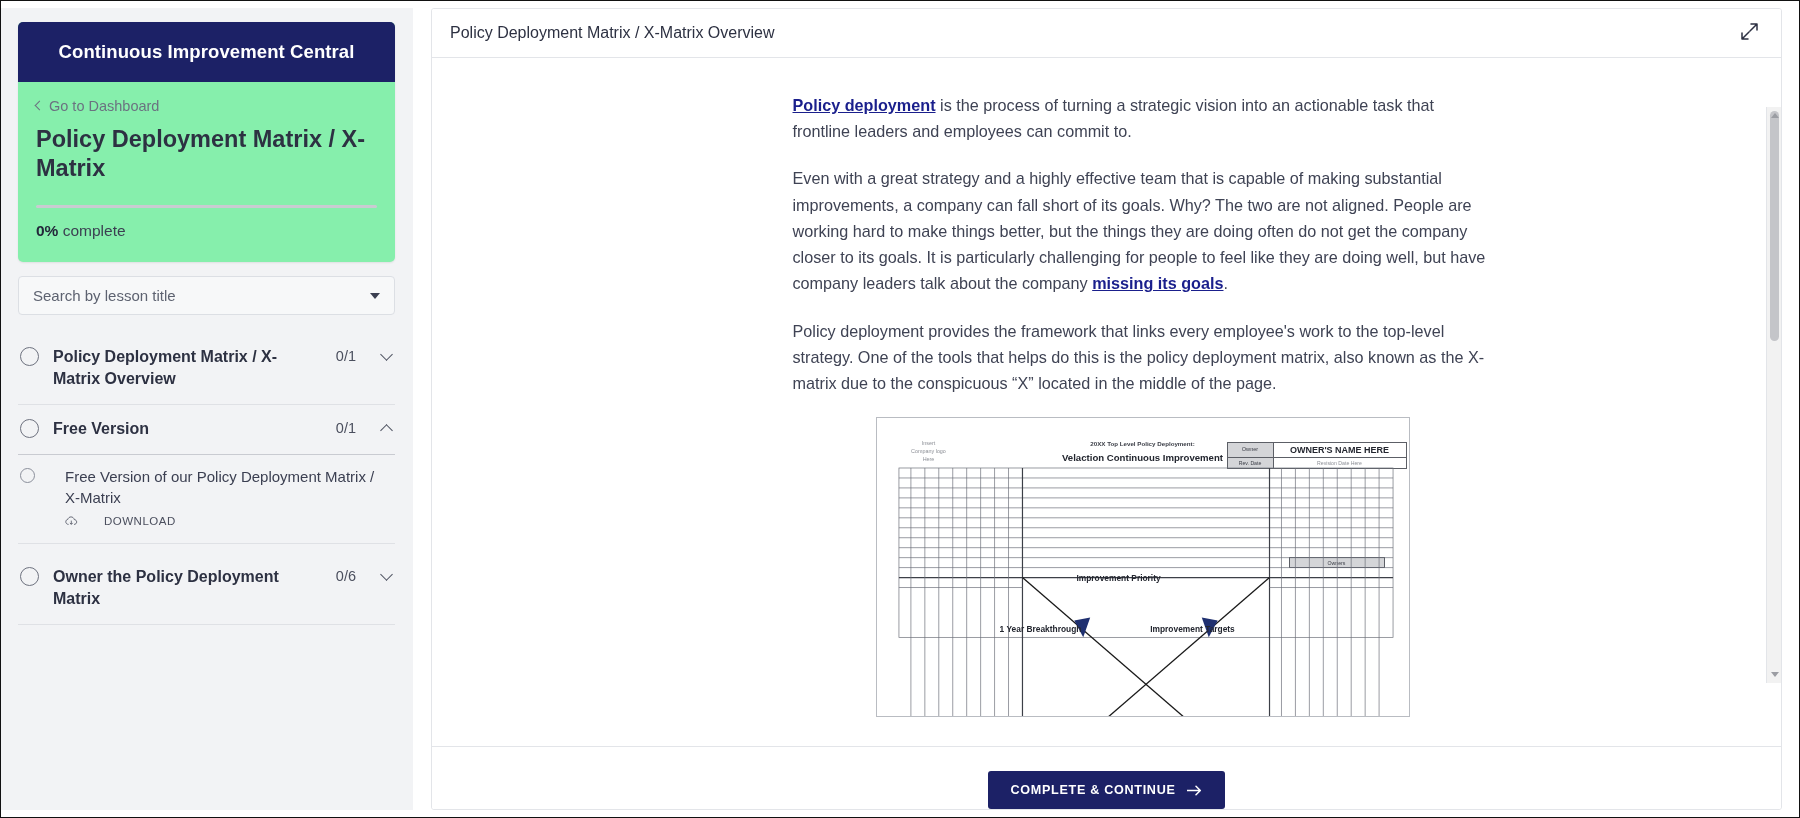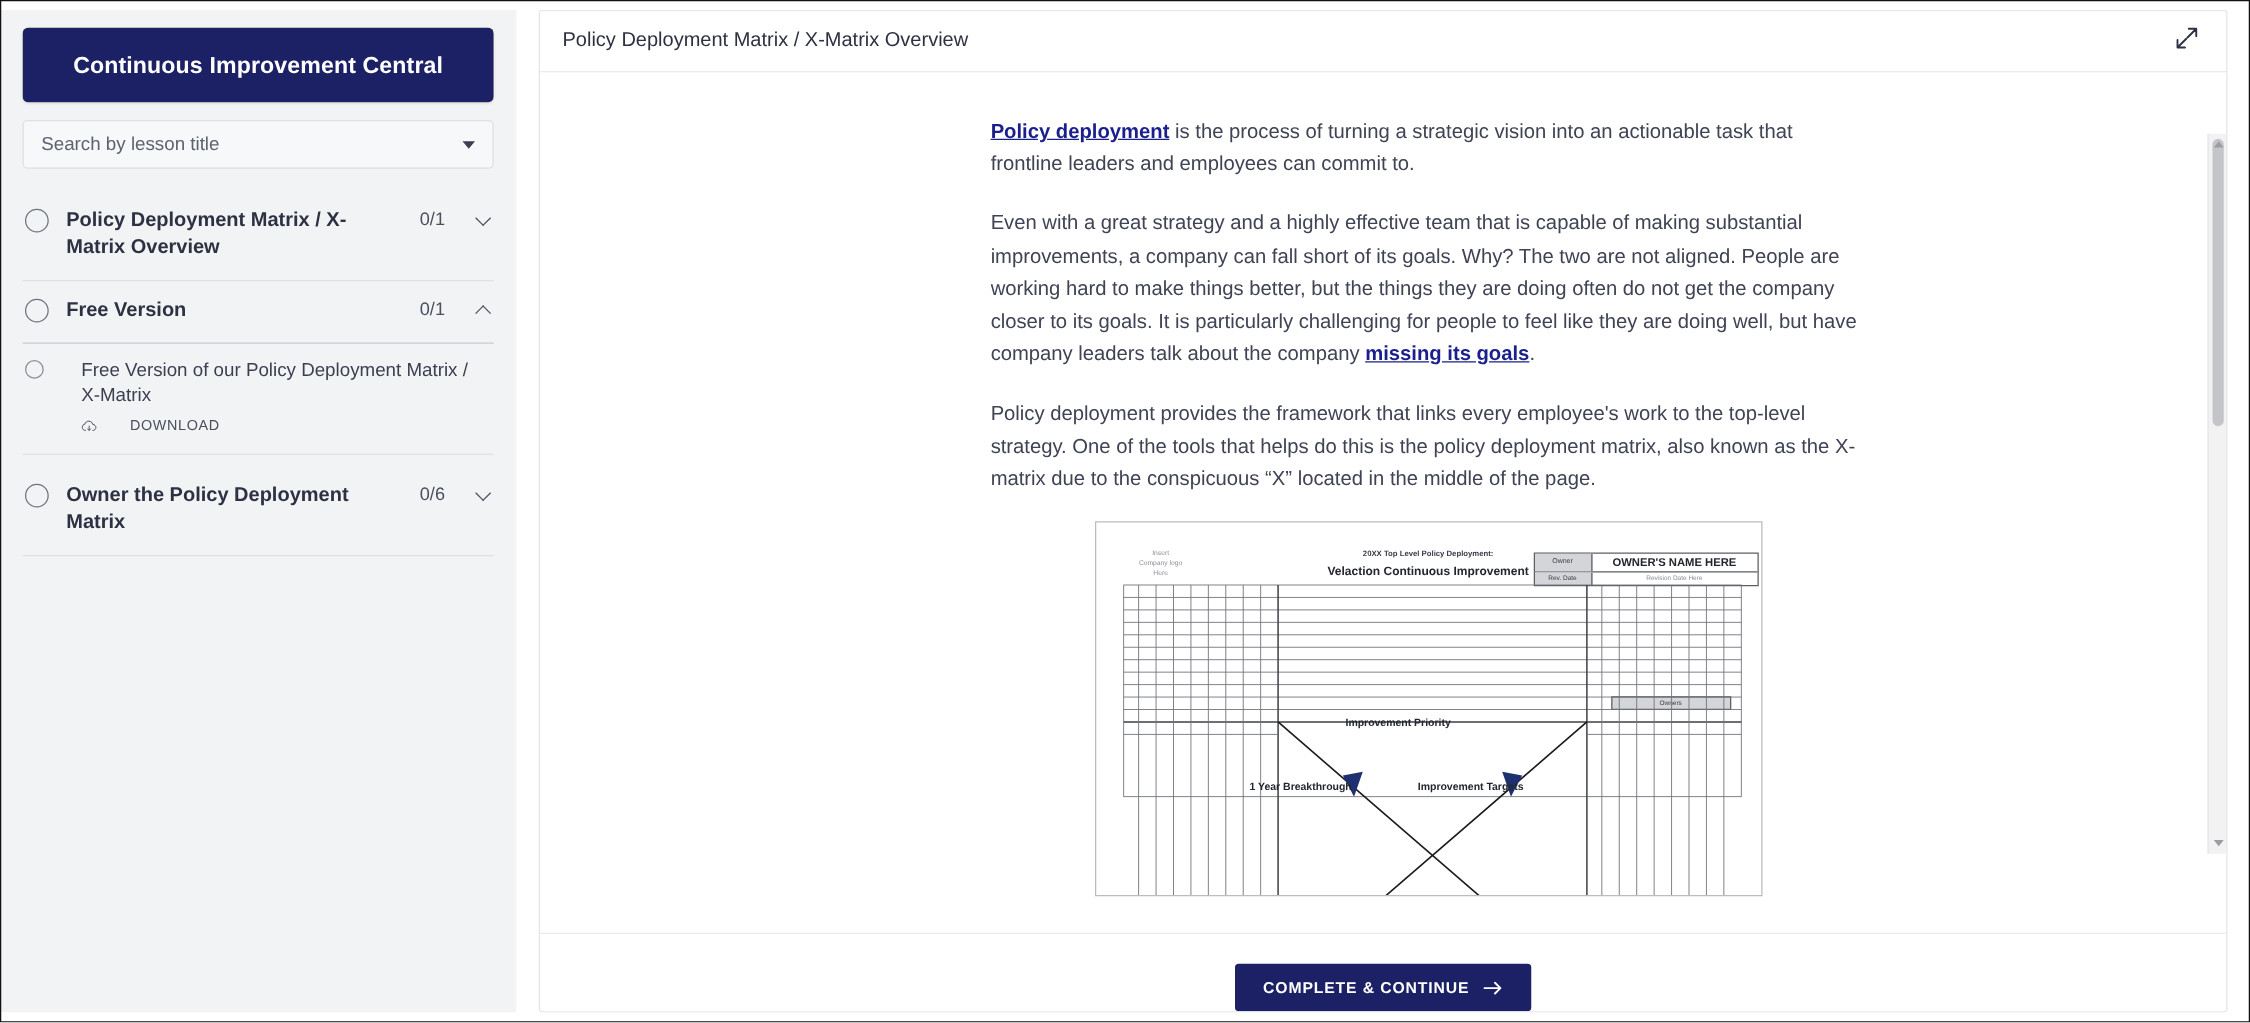--- a/index.html
+++ b/index.html
@@ -19,21 +19,21 @@
   
   .sidebar {
     width: 413px;
     flex: 0 0 413px;
     background: #f2f3f5;
     padding: 8px 18px 0 18px;
     overflow: hidden;
     position: relative;
   }
   .course-card {
-    background: #fef9c3;
+    background: #86efac;
     border-radius: 5px;
     overflow: hidden;
     box-shadow: 0 1px 2px rgba(0,0,0,0.08);
     margin-top: 6px;
   }
   .course-card-header {
     background: #1c2166;
     color: #ffffff;
     text-align: center;
     font-weight: bold;
@@ -268,20 +268,33 @@
 </head>
 <body>
 
 <div class="screen">
   <div class="page-edge-top"></div>
 
   <aside class="sidebar">
 
     <div class="course-card">
       <div class="course-card-header">Continuous Improvement Central</div>
+      <div class="course-card-body">
+        <div class="go-dashboard">
+          <span class="chev-left"></span>
+          <span>Go to Dashboard</span>
+        </div>
+        <div class="course-title">Policy Deployment Matrix / X-Matrix</div>
+        <div class="progress-track">
+          <div class="progress-fill"></div>
+        </div>
+        <div class="progress-label">
+          <b>0%</b><span> complete</span>
+        </div>
+      </div>
     </div>
 
     <div class="search-box">
       <span class="placeholder">Search by lesson title</span>
       <span class="caret-down"></span>
     </div>
 
     <div class="lesson-list">
 
       <div class="section-row">
@@ -420,21 +433,21 @@
                 <line x1="138" y1="112" x2="300" y2="252"></line>
                 <line x1="386" y1="112" x2="224" y2="252"></line>
               </g>
 
               <polygon class="arrowhead" points="190,155 206,152 199,172"></polygon>
               <polygon class="arrowhead" points="334,155 318,152 325,172"></polygon>
             </svg>
 
             <div class="xm-center-lbl" style="left:182px; top:155px; width:120px;">Improvement Priority</div>
             <div class="xm-center-lbl" style="left:112px; top:206px; width:104px;">1 Year Breakthrough</div>
-            <div class="xm-center-lbl" style="left:248px; top:206px; width:104px;">Improvement Targets</div>
+            <div class="xm-center-lbl" style="left:264px; top:206px; width:104px;">Improvement Targets</div>
 
           </div>
         </div>
       </div>
 
       <div class="scrollbar-track">
         <div class="scrollbar-thumb"></div>
         <div class="sb-arrow sb-up" style="top:6px;"></div>
         <div class="sb-arrow sb-dn" style="bottom:6px;"></div>
       </div>

